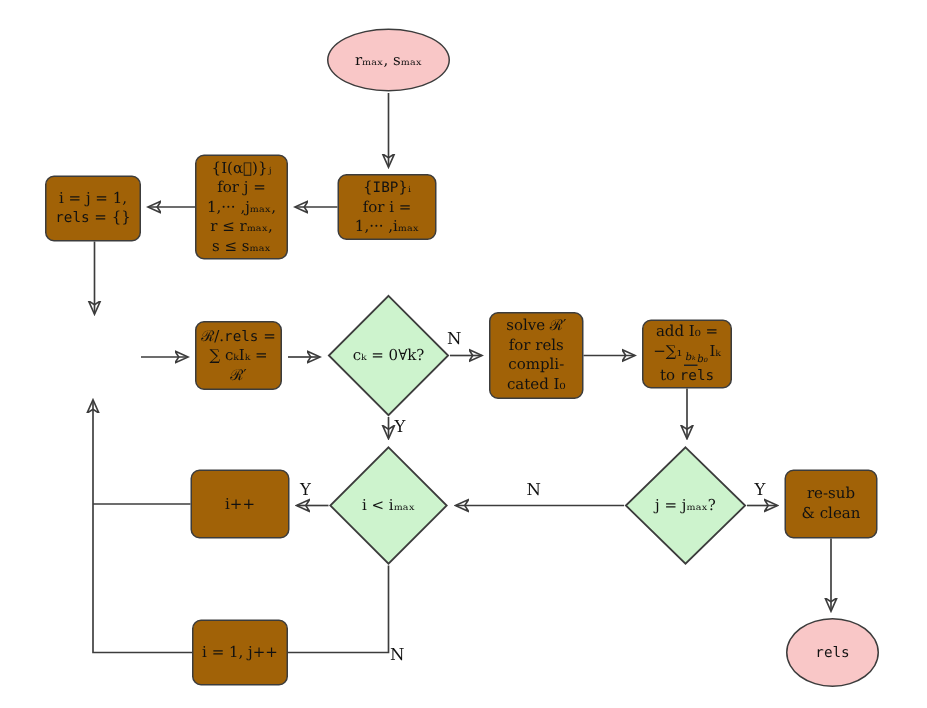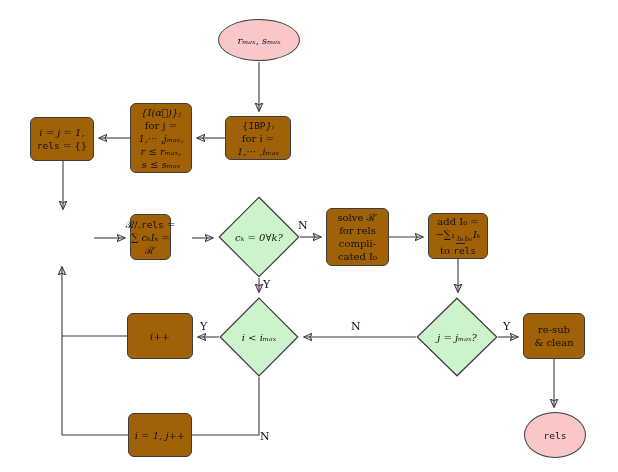--- a/index.html
+++ b/index.html
@@ -16,37 +16,37 @@
           font-size:10px; line-height:13px; }
   .box { background:#a16207; border:1.2px solid #3c3c3c; border-radius:6px;
          box-sizing:border-box; }
   .ellipse { background:#f9c7c7; border:1.2px solid #3c3c3c; border-radius:50%;
              box-sizing:border-box; }
   .diamond { background:transparent;justify-content:center; }
   .diamond svg.dshape { position:absolute; left:0; top:0; width:100%; height:100%; }
   .diamond .dlabel { position:relative; z-index:1; width:100%; }
 
   .ln { white-space:nowrap; }
-  .it { font-style:italic; }
+  .it { }
   .mono { font-family:"DejaVu Sans Mono", monospace; font-size:9.5px; }
 
   .frac { display:inline-flex; flex-direction:row; align-items:center;
           vertical-align:-0.45em; font-size:6.8px; line-height:1.12;
           margin:0 1px; font-style:italic; }
   .frac .num { border-bottom:0.7px solid #222; padding:0 1px; }
 
   .elabel { position:absolute; font-size:11px; font-family:"DejaVu Serif", serif; }
 
   
   #n-start     { left:218px; top:19px;  width:82px; height:42px; }
   #n-ibp       { left:225px; top:116px; width:66px; height:44px; }
   #n-integrals { left:130px; top:103px; width:62px; height:70px; }
   #n-init      { left:30px;  top:117px; width:64px; height:44px; }
   #n-useibp    { left:30px;  top:214px; width:64px; height:48px; }
-  #n-reduce    { left:130px; top:214px; width:41px; height:46px; }
+  #n-reduce    { left:130px; top:214px; width:58px; height:46px; }
   #n-ck        { left:218px; top:196px; width:82px; height:82px; }
   #n-solve     { left:326px; top:208px; width:63px; height:58px; }
   #n-add       { left:428px; top:213px; width:60px; height:46px; }
   #n-jmax      { left:416px; top:297px; width:82px; height:80px; }
   #n-resub     { left:523px; top:313px; width:62px; height:46px; }
   #n-imax      { left:219px; top:297px; width:80px; height:80px; }
   #n-ipp       { left:127px; top:313px; width:66px; height:46px; }
   #n-reset     { left:128px; top:413px; width:64px; height:44px; }
   #n-rels      { left:524px; top:412px; width:62px; height:46px; }
 

